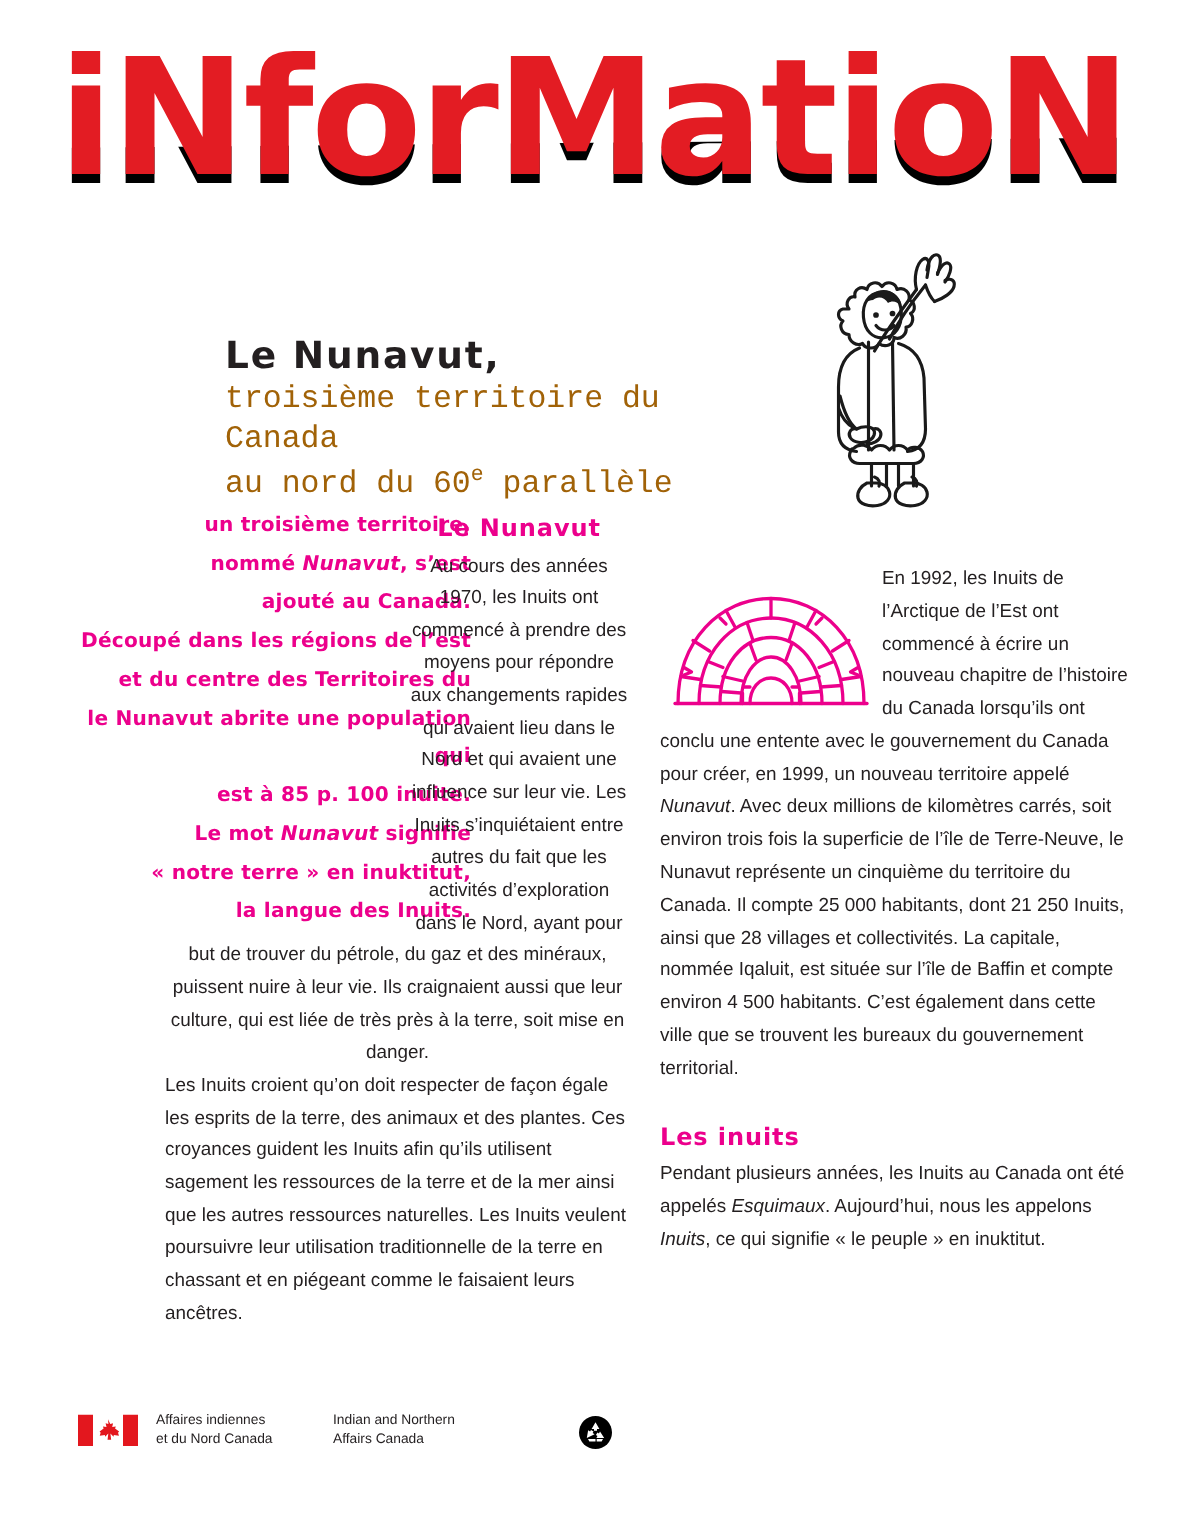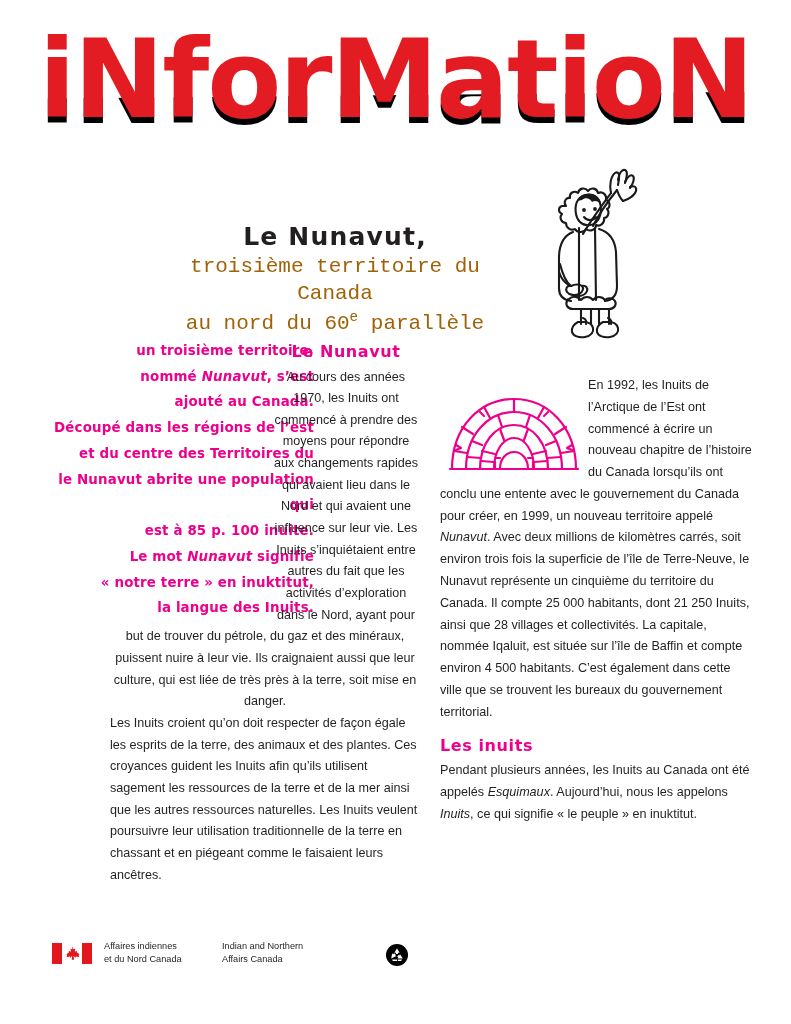--- a/index.html
+++ b/index.html
@@ -52,21 +52,21 @@
     color: #000000;
     clip-path: polygon(0 62%, 100% 55%, 100% 100%, 0 100%);
   }
 
   
   .title-block {
     position: absolute;
     left: 150px;
     top: 222px;
     width: 370px;
-    text-align: center;
+    text-align: left;
   }
   .title-main {
     font-family: "DejaVu Sans", sans-serif;
     font-weight: bold;
     font-size: 25px;
     letter-spacing: 1.2px;
     color: #231f20;
     line-height: 1.2;
   }
   .title-sub {
@@ -157,21 +157,21 @@
   .col-right p { margin: 0; }
   .col-right i { font-style: italic; }
   .igloo-float {
     float: left;
     width: 148px;
     height: 100px;
     margin: 4px 6px 2px 0;
     shape-outside: polygon(0 0, 148px 0, 148px 96px, 0 96px);
   }
   .gap-before { margin-top: 17px; }
-  .sec-inuits { margin-top: 8px; }
+  .sec-inuits { margin-top: 20px; }
   .sec-inuits .head-pink { display: block; margin-bottom: 1px; }
 
   
   .footer {
     position: absolute;
     left: 0;
     bottom: 32px;
     width: 791px;
     height: 60px;
   }

